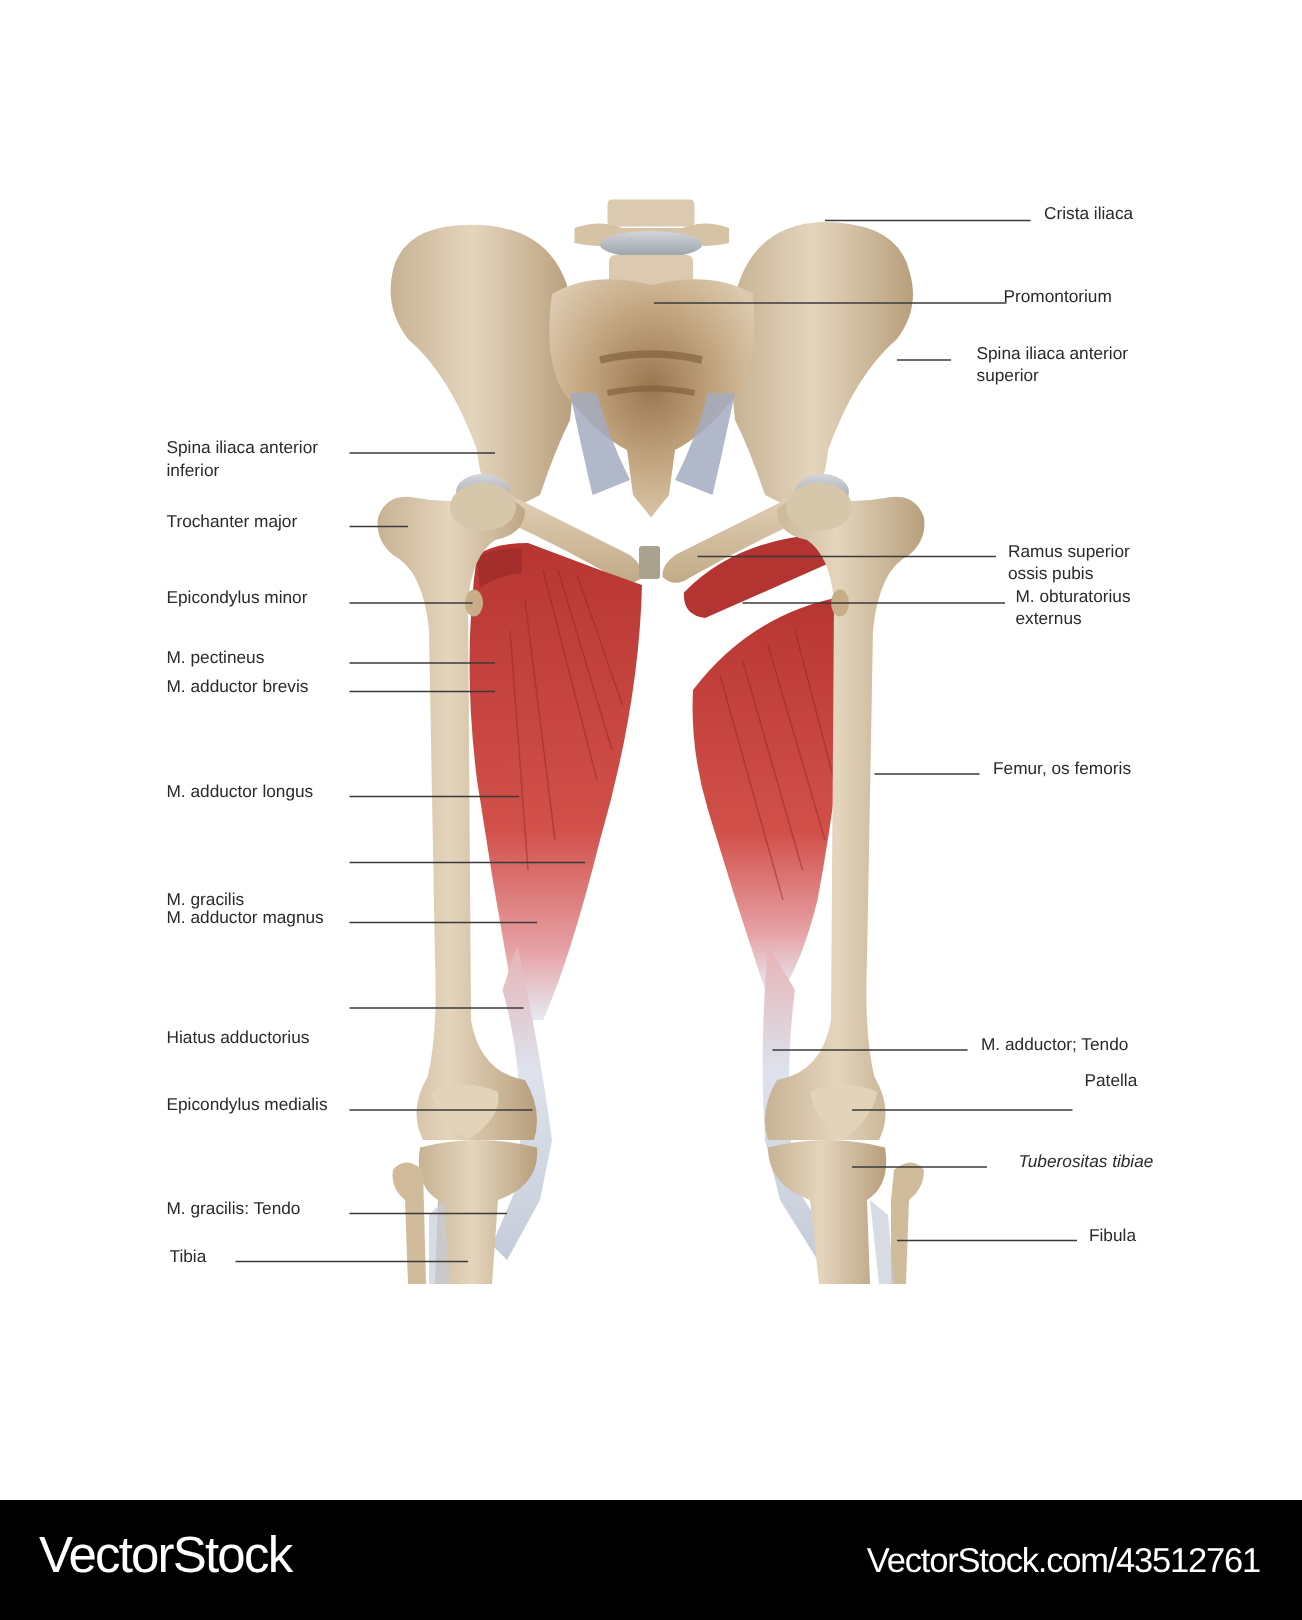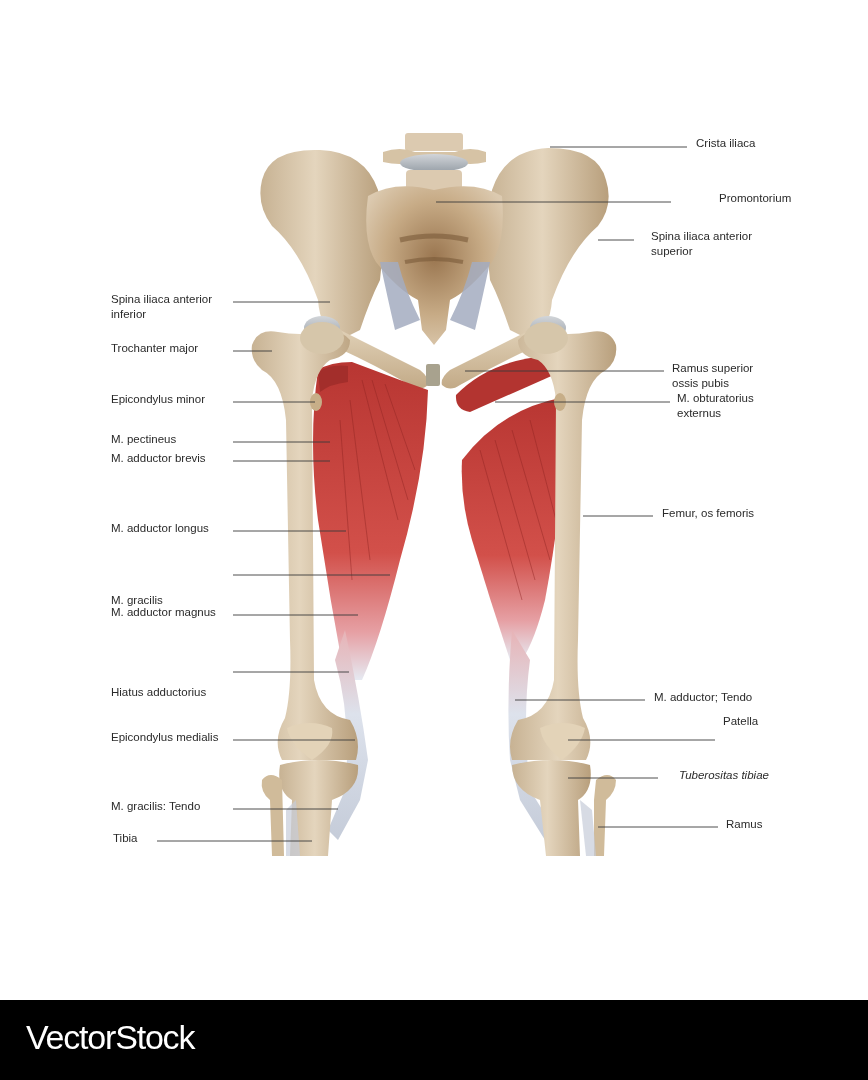--- a/index.html
+++ b/index.html
@@ -148,29 +148,30 @@
   <div class="label" style="left:111px;top:451px;">M. adductor brevis</div>
   <div class="label" style="left:111px;top:521px;">M. adductor longus</div>
   <div class="label" style="left:111px;top:565px;margin-top:28px;">M. gracilis</div>
   <div class="label" style="left:111px;top:605px;">M. adductor magnus</div>
   <div class="label" style="left:111px;top:669px;margin-top:16px;">Hiatus adductorius</div>
   <div class="label" style="left:111px;top:730px;">Epicondylus medialis</div>
   <div class="label" style="left:111px;top:799px;">M. gracilis: Tendo</div>
   <div class="label" style="left:113px;top:831px;">Tibia</div>
 
   <div class="label" style="left:696px;top:136px;">Crista iliaca</div>
-  <div class="label" style="left:719px;top:191px;">Promontorium</div>
+  <div class="label" style="left:669px;top:191px;">Promontorium</div>
   <div class="label" style="left:651px;top:229px;">Spina iliaca anterior
 superior</div>
   <div class="label" style="left:672px;top:361px;">Ramus superior
 ossis pubis</div>
   <div class="label" style="left:677px;top:391px;">M. obturatorius
 externus</div>
   <div class="label" style="left:662px;top:506px;">Femur, os femoris</div>
   <div class="label" style="left:654px;top:690px;">M. adductor; Tendo</div>
   <div class="label" style="left:723px;top:714px;">Patella</div>
   <div class="label" style="left:679px;top:768px;font-style:italic;">Tuberositas tibiae</div>
-  <div class="label" style="left:726px;top:817px;">Ramus</div>
+  <div class="label" style="left:726px;top:817px;">Fibula</div>
 </div>
 
 <div class="footer">
   <div class="brand">VectorStock</div>
+  <div class="brand-url">VectorStock.com/43512761</div>
 </div>
 
 </body></html>

